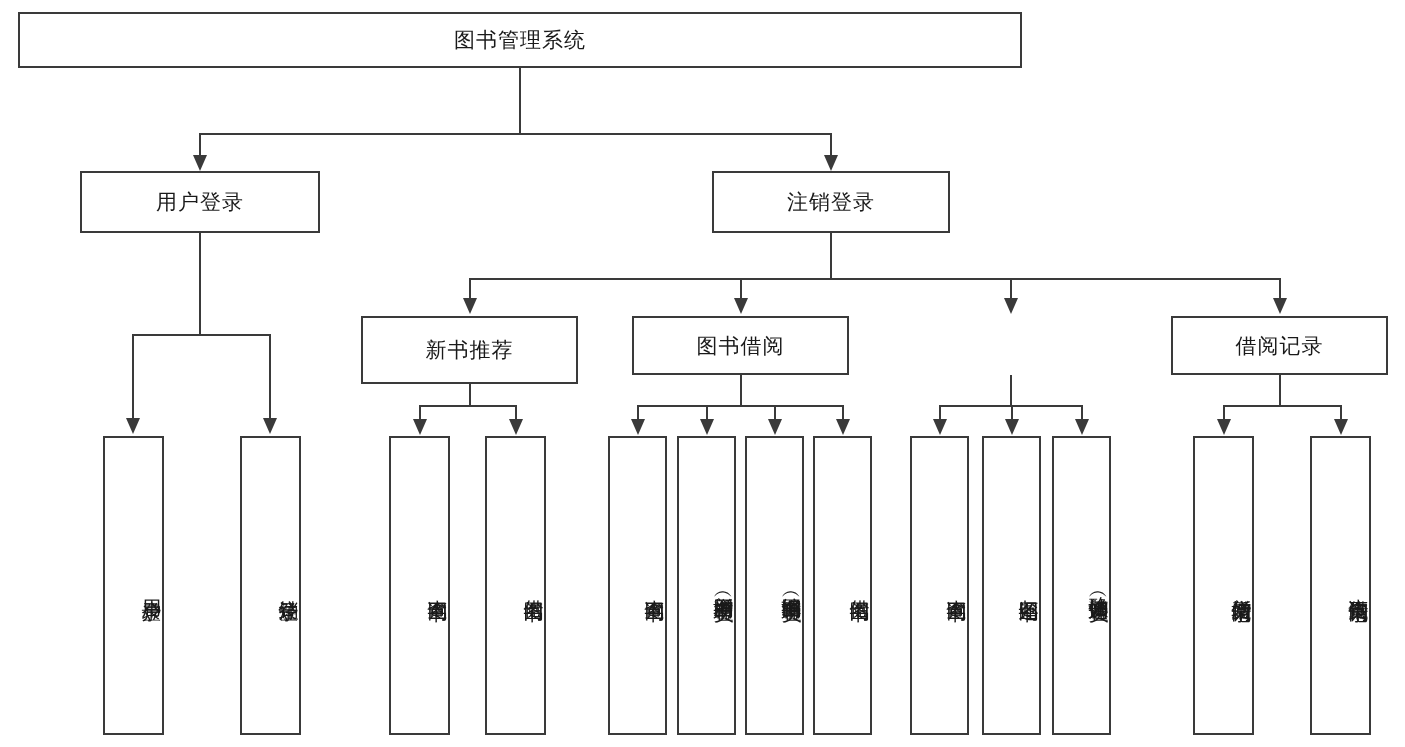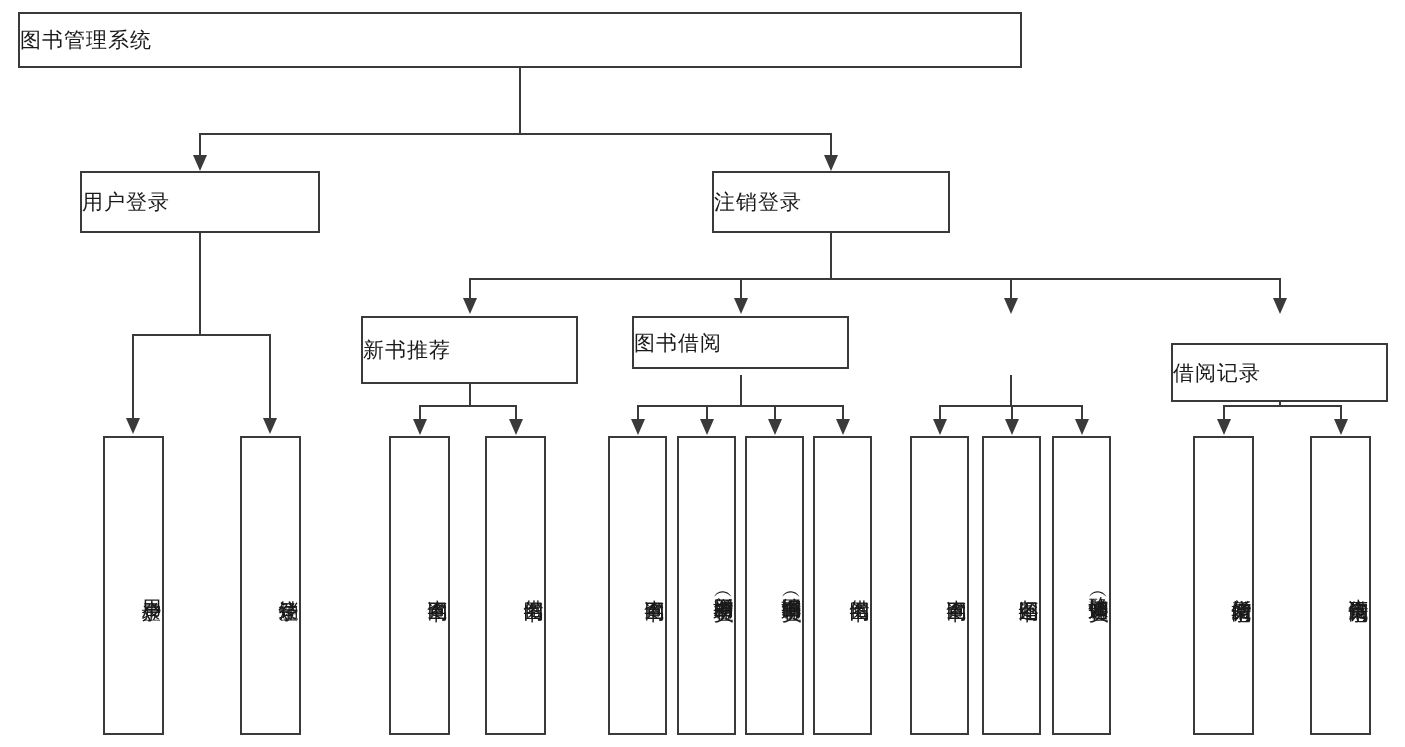--- a/index.html
+++ b/index.html
@@ -17,20 +17,21 @@
     background: #ffffff;
     overflow: hidden;
   }
   .node {
     position: absolute;
     box-sizing: border-box;
     border: 2px solid #3a3a3a;
     background: #ffffff;
     display: flex;
     align-items: center;
+    justify-content: center;
     color: #1a1a1a;
   }
   .node.horiz {
     font-size: 21px;
     letter-spacing: 1px;
   }
   .node.vert {
     writing-mode: vertical-rl;
     text-orientation: upright;
     font-size: 20px;
@@ -147,26 +148,26 @@
   </div>
 
   <div class="node horiz" style="left:712px; top:171px; width:238px; height:62px;">
     <span>注销登录</span>
   </div>
 
   <div class="node horiz" style="left:361px; top:316px; width:217px; height:68px;">
     <span>新书推荐</span>
   </div>
 
-  <div class="node horiz" style="left:632px; top:316px; width:217px; height:53px;">
+  <div class="node horiz" style="left:632px; top:316px; width:217px; height:59px;">
     <span>图书借阅</span>
   </div>
 
 
-  <div class="node horiz" style="left:1171px; top:316px; width:217px; height:59px;margin-top:27px;">
+  <div class="node horiz" style="left:1171px; top:316px; width:217px; height:59px;">
     <span>借阅记录</span>
   </div>
 
   <div class="node vert" style="left:103px; top:436px; width:61px; height:299px;">
     <span class="vlabel">用户登录</span>
   </div>
   <div class="node vert" style="left:240px; top:436px; width:61px; height:299px;">
     <span class="vlabel">注销登录</span>
   </div>
   <div class="node vert" style="left:389px; top:436px; width:61px; height:299px;">

